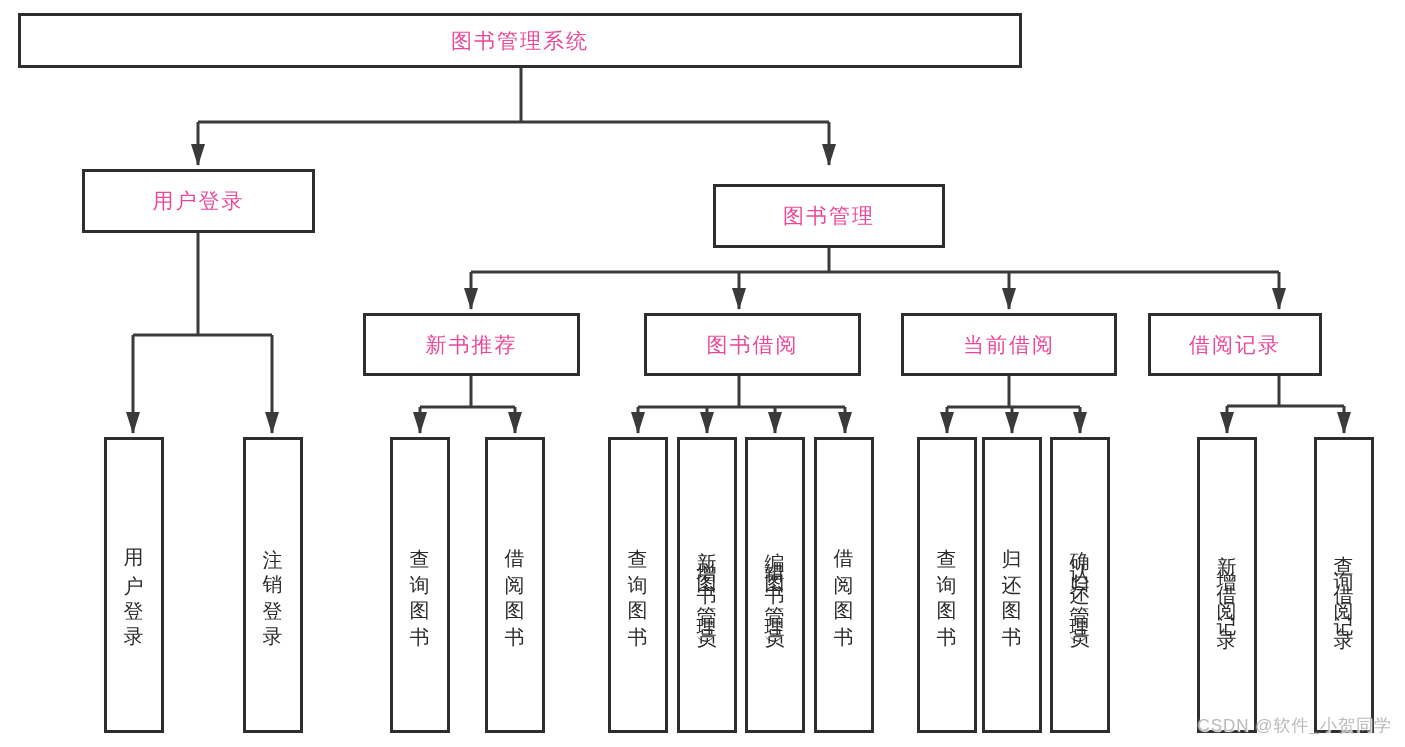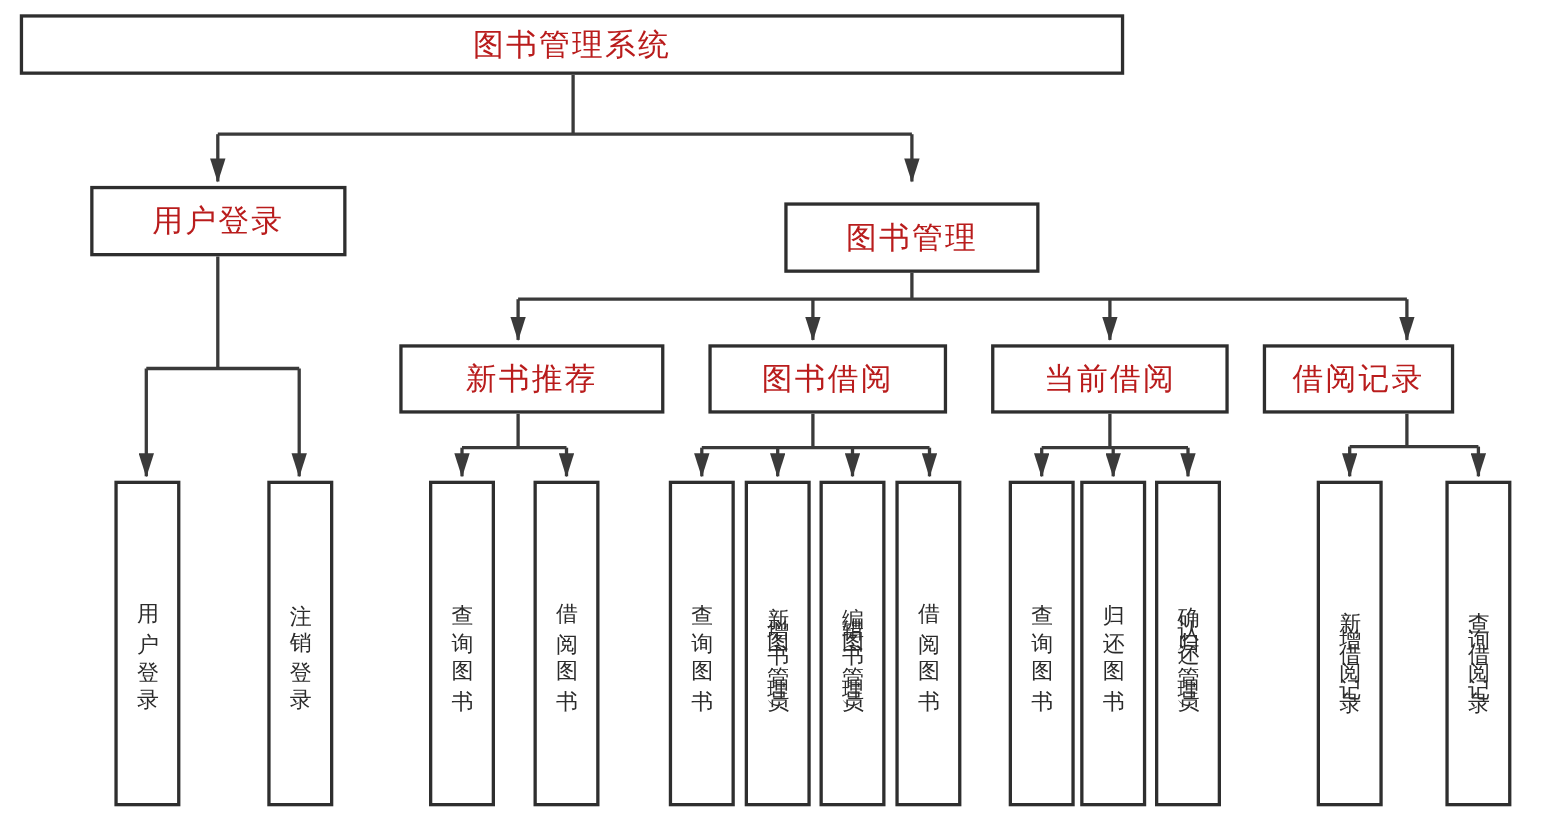--- a/index.html
+++ b/index.html
@@ -26,23 +26,23 @@
     position: absolute;
     box-sizing: border-box;
     border: 3px solid #2e2e2e;
     background: #ffffff;
     display: flex;
     align-items: center;
     justify-content: center;
     z-index: 2;
   }
   .node .lbl {
-    font-size: 28px;
+    font-size: 21px;
     letter-spacing: 2px;
-    color: #b91c1c;
+    color: #ec4899;
     white-space: nowrap;
   }
   .leaf {
     position: absolute;
     box-sizing: border-box;
     border: 3px solid #2e2e2e;
     background: #ffffff;
     top: 437px;
     width: 60px;
     height: 296px;
@@ -131,21 +131,21 @@
     <span class="lbl">图书管理系统</span>
   </div>
 
   <div class="node" style="left:82px; top:169px; width:233px; height:64px;">
     <span class="lbl">用户登录</span>
   </div>
   <div class="node" style="left:713px; top:169px; width:232px; height:64px;margin-top:15px;">
     <span class="lbl">图书管理</span>
   </div>
 
-  <div class="node" style="left:363px; top:313px; width:241px; height:63px;">
+  <div class="node" style="left:363px; top:313px; width:217px; height:63px;">
     <span class="lbl">新书推荐</span>
   </div>
   <div class="node" style="left:644px; top:313px; width:217px; height:63px;">
     <span class="lbl">图书借阅</span>
   </div>
   <div class="node" style="left:901px; top:313px; width:216px; height:63px;">
     <span class="lbl">当前借阅</span>
   </div>
   <div class="node" style="left:1148px; top:313px; width:174px; height:63px;justify-content:center;">
     <span class="lbl">借阅记录</span>
@@ -188,14 +188,15 @@
     <span class="vlbl ls8">确认归还（管理员）</span>
   </div>
 
   <div class="leaf" style="left:1197px;">
     <span class="vlbl ls6">新增借阅记录</span>
   </div>
   <div class="leaf" style="left:1314px;">
     <span class="vlbl ls6">查询借阅记录</span>
   </div>
 
+  <div class="watermark">CSDN @软件_小贺同学</div>
 
 </div>
 
 </body></html>

